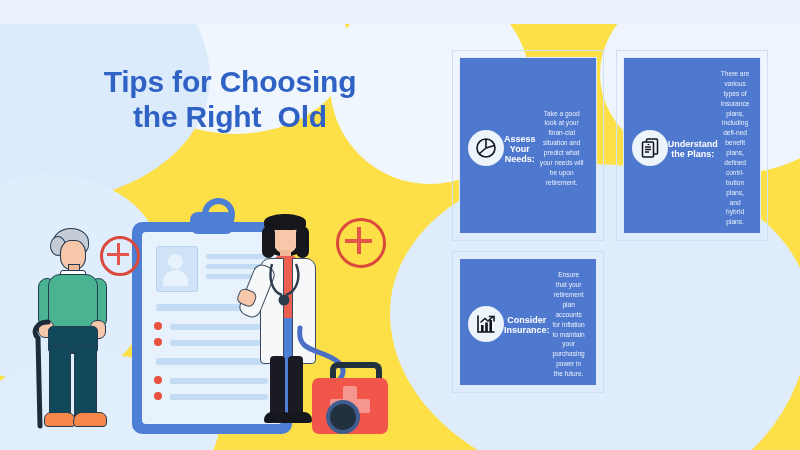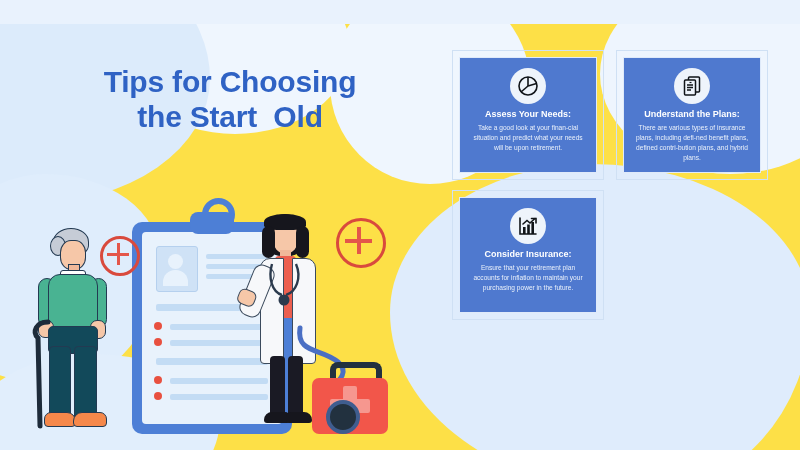--- a/index.html
+++ b/index.html
@@ -91,21 +91,21 @@
   .cross{position:absolute;border:3px solid #d94a3d;border-radius:50%;}
   .cross i{position:absolute;background:#e4564a;display:block;}
 
   
   #cards{position:absolute;left:452px;top:26px;width:316px;height:410px;
     display:grid;grid-template-columns:1fr 1fr;grid-template-rows:1fr 1fr 1fr;gap:10px 12px;}
   .card-frame{background:transparent;border:1.5px solid #cfe0f4;padding:6px;box-sizing:border-box;}
   .card{
     width:100%;height:100%;box-sizing:border-box;
     background:#4f79cf;border:1.5px solid #dfeafa;
-    display:flex;flex-direction:column;align-items:center;
+    display:flex;flex-direction:row;align-items:center;
     padding:8px 8px 6px;
   }
   .ico-wrap{width:36px;height:36px;border-radius:50%;background:#eef4fb;
     display:flex;align-items:center;justify-content:center;flex:none;margin-top:2px;}
   .ico-wrap svg{display:block;}
   .c-title{color:#ffffff;font-weight:bold;font-size:9px;margin-top:6px;text-align:center;line-height:1.1;}
   .c-body{color:#eaf1fb;font-size:6.6px;line-height:1.5;text-align:center;margin-top:3px;padding:0 3px;}
 </style>
 </head>
 <body>
@@ -115,21 +115,21 @@
   <div class="blob blob-c"></div>
   <div class="blob blob-d"></div>
   <div class="blob blob-g"></div>
   <div class="blob blob-e"></div>
   <div class="blob blob-a"></div>
   <div class="blob blob-b"></div>
   <div class="blob blob-f"></div>
 
   <div id="title">
     <span class="tl">Tips for Choosing</span>
-    <span class="tl">the Start  Old</span>
+    <span class="tl">the Right  Old</span>
   </div>
 
   <div id="illus">
 
     <div>
       <div class="sh e-hair"></div>
         <div class="sh e-hair2"></div>
       <div class="sh e-face"></div>
         <div class="sh e-neck"></div>
       <div class="sh e-collar"></div>

